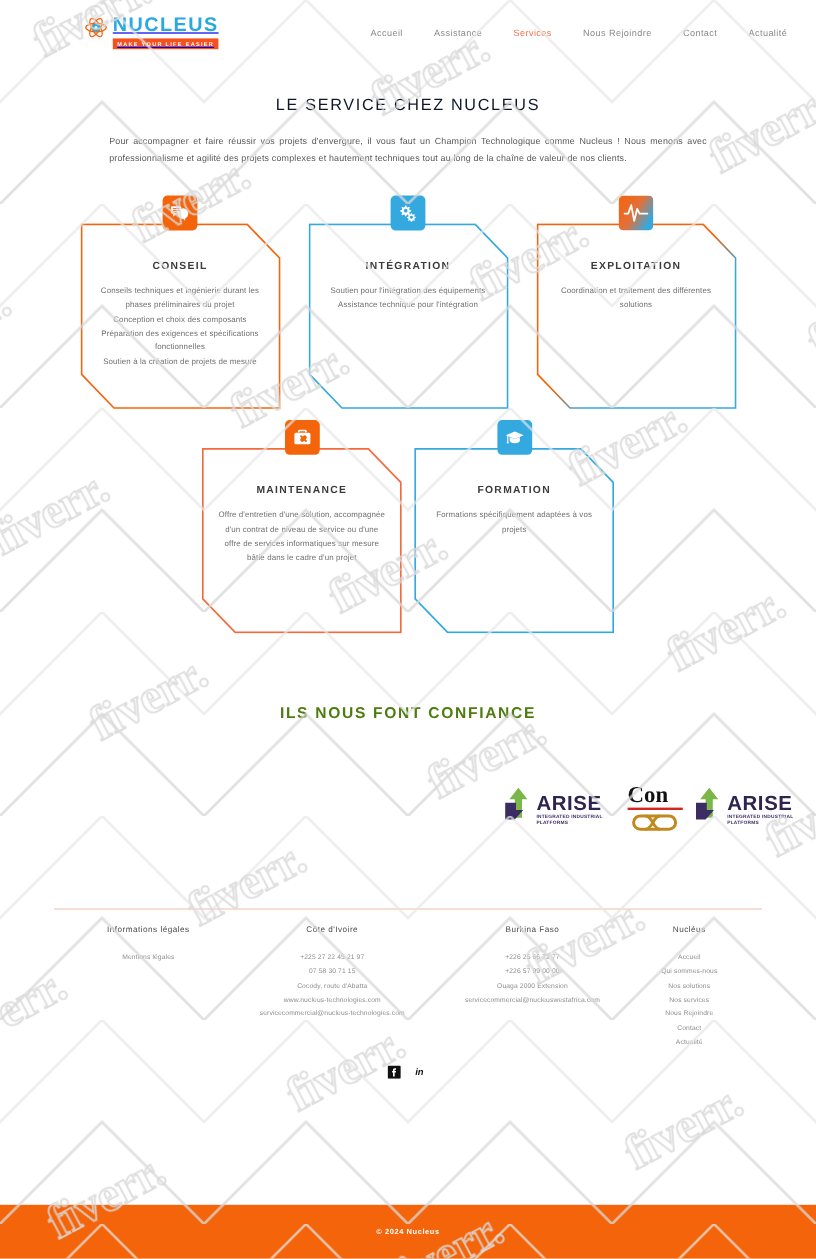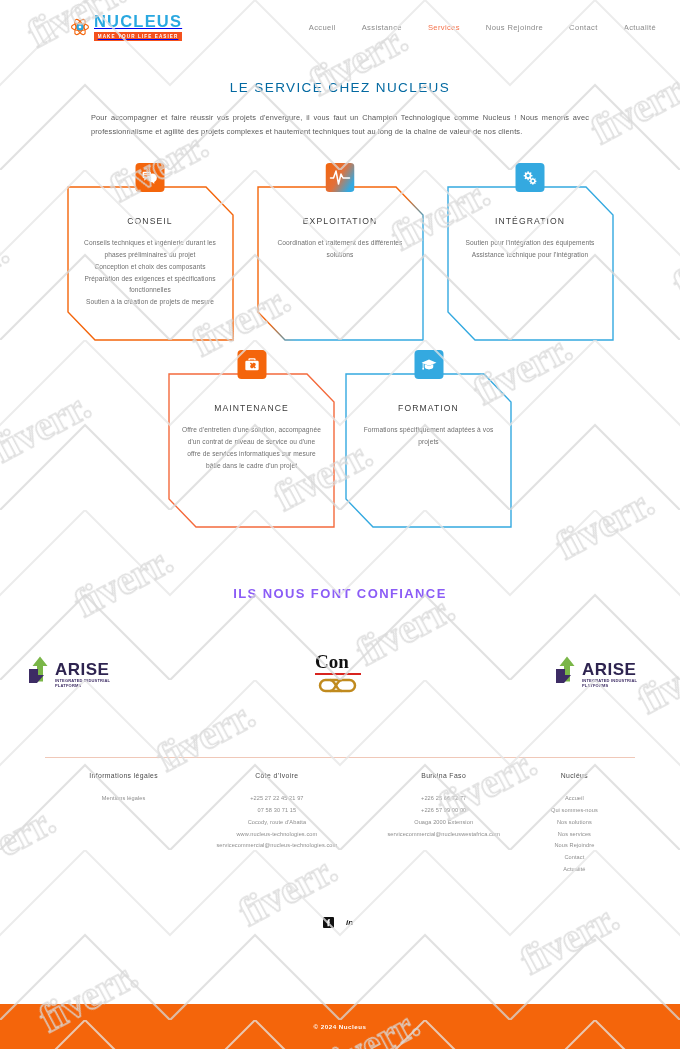--- a/index.html
+++ b/index.html
@@ -21,21 +21,21 @@
 
   
   .site-header {
     height: 54px;
     display: flex;
     align-items: center;
     padding: 0 24px 0 70px;
     position: relative;
     z-index: 2;
   }
-  .logo { display: flex; align-items: center; gap: 4px; }
+  .logo { display: flex; gap: 4px; }
   .logo-atom { width: 20px; height: 20px; position: relative; flex: none; }
   .logo-text-wrap { display: flex; flex-direction: column; align-items: stretch; }
   .logo-word {
     font-size: 16.5px; font-weight: 700; letter-spacing: 1.2px;
     color: #2aa8e0; line-height: 1;
   }
   .logo-tag {
     background: #f4511e; color: #fff;
     font-size: 4.6px; font-weight: 700; letter-spacing: 1.1px;
     text-align: center; padding: 2px 0 2.5px; margin-top: 2px;
@@ -49,21 +49,21 @@
     font-size: 7.6px; color: #8a8a8a; letter-spacing: .35px;
     text-decoration: none; white-space: nowrap;
   }
   .nav-link.active { color: #f4714a; }
 
   
   .page-title {
     text-align: center;
     font-size: 13.5px;
     letter-spacing: 1.4px;
-    color: #0369a1;
+    color: #0f172a;
     font-weight: 400;
     margin-top: 26px;
   }
   .intro {
     width: 498px; margin: 16px auto 0;
   }
   .intro p {
     font-size: 7.4px; line-height: 1.85;
     color: #585858; text-align: justify;
     letter-spacing: .15px;
@@ -93,39 +93,39 @@
     position: absolute;
     top: -23px; left: 50%;
     transform: translateX(-50%);
     width: 29px; height: 29px;
     border-radius: 4px;
     display: flex; align-items: center; justify-content: center;
     z-index: 3;
   }
   .card-title {
     font-size: 8.6px; letter-spacing: 1.1px;
-    color: #3b3b3b; font-weight: 400;
+    color: #3b3b3b; font-weight: 700;
     margin-bottom: 11px;
   }
   .card-body {
     font-size: 6.6px; line-height: 1.78;
     color: #6f6f6f; letter-spacing: .1px;
     white-space: pre-line;
   }
 
   
   .clients-title {
     text-align: center;
     font-size: 13px; letter-spacing: 1.4px;
-    color: #8b5cf6; margin-top: 58px;
+    color: #4d7c0f; margin-top: 58px;
   }
   .clients-row {
     margin-top: 34px;
-    display: flex; align-items: center; justify-content: space-between;
-    padding: 0 24px;
+    display: flex; align-items: center; justify-content: flex-end;
+    padding: 0 0;
     height: 78px;
   }
   .client { display: flex; align-items: center; justify-content: center; }
 
   
   .footer-sep {
     width: 590px; height: 1px;
     background: #f0c8b8;
     margin: 44px auto 0;
   }
@@ -143,21 +143,21 @@
     font-size: 6.8px; font-weight: 400;
     color: #4a4a4a; letter-spacing: .4px;
     margin-bottom: 14px;
   }
   .fcol .fline {
     font-size: 5.6px; line-height: 2.1;
     color: #8d8d8d; letter-spacing: .1px;
   }
   .social-row {
     display: flex; justify-content: center; align-items: center;
-    gap: 12px; margin-top: 41px; font-style: italic;
+    gap: 12px; margin-top: 12px; font-style: italic;
   }
   .soc { width: 11px; height: 11px; display:flex; align-items:center; justify-content:center; }
 
   .bottom-bar {
     position: absolute;
     left: 0; right: 0; bottom: 0;
     height: 45px;
     background: #f4650b;
     display: flex; align-items: center; justify-content: center;
   }
@@ -218,20 +218,39 @@
         <rect x="3.6" y="8.4" width="8" height="1.1" fill="#f4650b"></rect>
         <rect x="3.6" y="10.5" width="5" height="1.1" fill="#f4650b"></rect>
       </svg>
     </span>
     <div class="card-inner">
       <div class="card-title">CONSEIL</div>
       <div class="card-body">Conseils techniques et ingénierie durant les phases préliminaires du projet
 Conception et choix des composants
 Préparation des exigences et spécifications fonctionnelles
 Soutien à la création de projets de mesure</div>
+    </div>
+  </div>
+
+  <div class="card">
+    <svg class="frame" viewBox="0 0 167 155" preserveAspectRatio="none">
+      <polygon points="1,1 139,1 166,29 166,154 28,154 1,126" fill="#ffffff" stroke="#34a9e0" stroke-width="1.4"></polygon>
+    </svg>
+    <span class="card-badge" style="background:#34a9e0">
+      <svg width="17" height="17" viewBox="0 0 24 24" fill="#fff">
+        <path d="M8.5 3.2 l1.6 0 .35 1.7 1.3.55 1.45-.95 1.15 1.15-.95 1.45.55 1.3 1.7.35 0 1.6-1.7.35-.55 1.3.95 1.45-1.15 1.15-1.45-.95-1.3.55-.35 1.7-1.6 0-.35-1.7-1.3-.55-1.45.95-1.15-1.15.95-1.45-.55-1.3-1.7-.35 0-1.6 1.7-.35.55-1.3-.95-1.45 1.15-1.15 1.45.95 1.3-.55z"></path>
+        <circle cx="9.3" cy="9.3" r="2.2" fill="#34a9e0"></circle>
+        <path d="M15.4 12.2 l1.3 0 .28 1.35 1.05.44 1.15-.76.92.92-.76 1.15.44 1.05 1.35.28 0 1.3-1.35.28-.44 1.05.76 1.15-.92.92-1.15-.76-1.05.44-.28 1.35-1.3 0-.28-1.35-1.05-.44-1.15.76-.92-.92.76-1.15-.44-1.05-1.35-.28 0-1.3 1.35-.28.44-1.05-.76-1.15.92-.92 1.15.76 1.05-.44z"></path>
+        <circle cx="16.05" cy="17.1" r="1.75" fill="#34a9e0"></circle>
+      </svg>
+    </span>
+    <div class="card-inner">
+      <div class="card-title">INTÉGRATION</div>
+      <div class="card-body">Soutien pour l'intégration des équipements
+Assistance technique pour l'intégration</div>
     </div>
   </div>
 
   <div class="card">
     <svg class="frame" viewBox="0 0 167 155" preserveAspectRatio="none">
       <defs>
         <linearGradient id="gradBorder" x1="0" y1="0" x2="1" y2="1">
           <stop offset="0%" stop-color="#f4650b"></stop>
           <stop offset="48%" stop-color="#f4650b"></stop>
           <stop offset="62%" stop-color="#34a9e0"></stop>
@@ -249,39 +268,20 @@
             <stop offset="100%" stop-color="#34a9e0"></stop>
           </linearGradient>
         </defs>
         <rect width="29" height="29" rx="4" fill="url(#badgeGrad)"></rect>
         <polyline points="5,15 8,15 10.5,8 13,21 15.5,11 17.5,15 24,15" fill="none" stroke="#ffffff" stroke-width="1.5" stroke-linejoin="round" stroke-linecap="round"></polyline>
       </svg>
     </span>
     <div class="card-inner">
       <div class="card-title">EXPLOITATION</div>
       <div class="card-body">Coordination et traitement des différentes solutions</div>
-    </div>
-  </div>
-
-  <div class="card">
-    <svg class="frame" viewBox="0 0 167 155" preserveAspectRatio="none">
-      <polygon points="1,1 139,1 166,29 166,154 28,154 1,126" fill="#ffffff" stroke="#34a9e0" stroke-width="1.4"></polygon>
-    </svg>
-    <span class="card-badge" style="background:#34a9e0">
-      <svg width="17" height="17" viewBox="0 0 24 24" fill="#fff">
-        <path d="M8.5 3.2 l1.6 0 .35 1.7 1.3.55 1.45-.95 1.15 1.15-.95 1.45.55 1.3 1.7.35 0 1.6-1.7.35-.55 1.3.95 1.45-1.15 1.15-1.45-.95-1.3.55-.35 1.7-1.6 0-.35-1.7-1.3-.55-1.45.95-1.15-1.15.95-1.45-.55-1.3-1.7-.35 0-1.6 1.7-.35.55-1.3-.95-1.45 1.15-1.15 1.45.95 1.3-.55z"></path>
-        <circle cx="9.3" cy="9.3" r="2.2" fill="#34a9e0"></circle>
-        <path d="M15.4 12.2 l1.3 0 .28 1.35 1.05.44 1.15-.76.92.92-.76 1.15.44 1.05 1.35.28 0 1.3-1.35.28-.44 1.05.76 1.15-.92.92-1.15-.76-1.05.44-.28 1.35-1.3 0-.28-1.35-1.05-.44-1.15.76-.92-.92.76-1.15-.44-1.05-1.35-.28 0-1.3 1.35-.28.44-1.05-.76-1.15.92-.92 1.15.76 1.05-.44z"></path>
-        <circle cx="16.05" cy="17.1" r="1.75" fill="#34a9e0"></circle>
-      </svg>
-    </span>
-    <div class="card-inner">
-      <div class="card-title">INTÉGRATION</div>
-      <div class="card-body">Soutien pour l'intégration des équipements
-Assistance technique pour l'intégration</div>
     </div>
   </div>
 </section>
 
 <section class="cards-row row2">
 
   <div class="card">
     <svg class="frame" viewBox="0 0 167 155" preserveAspectRatio="none">
       <polygon points="1,1 139,1 166,29 166,154 28,154 1,126" fill="#ffffff" stroke="#f46a3c" stroke-width="1.4"></polygon>
     </svg>

